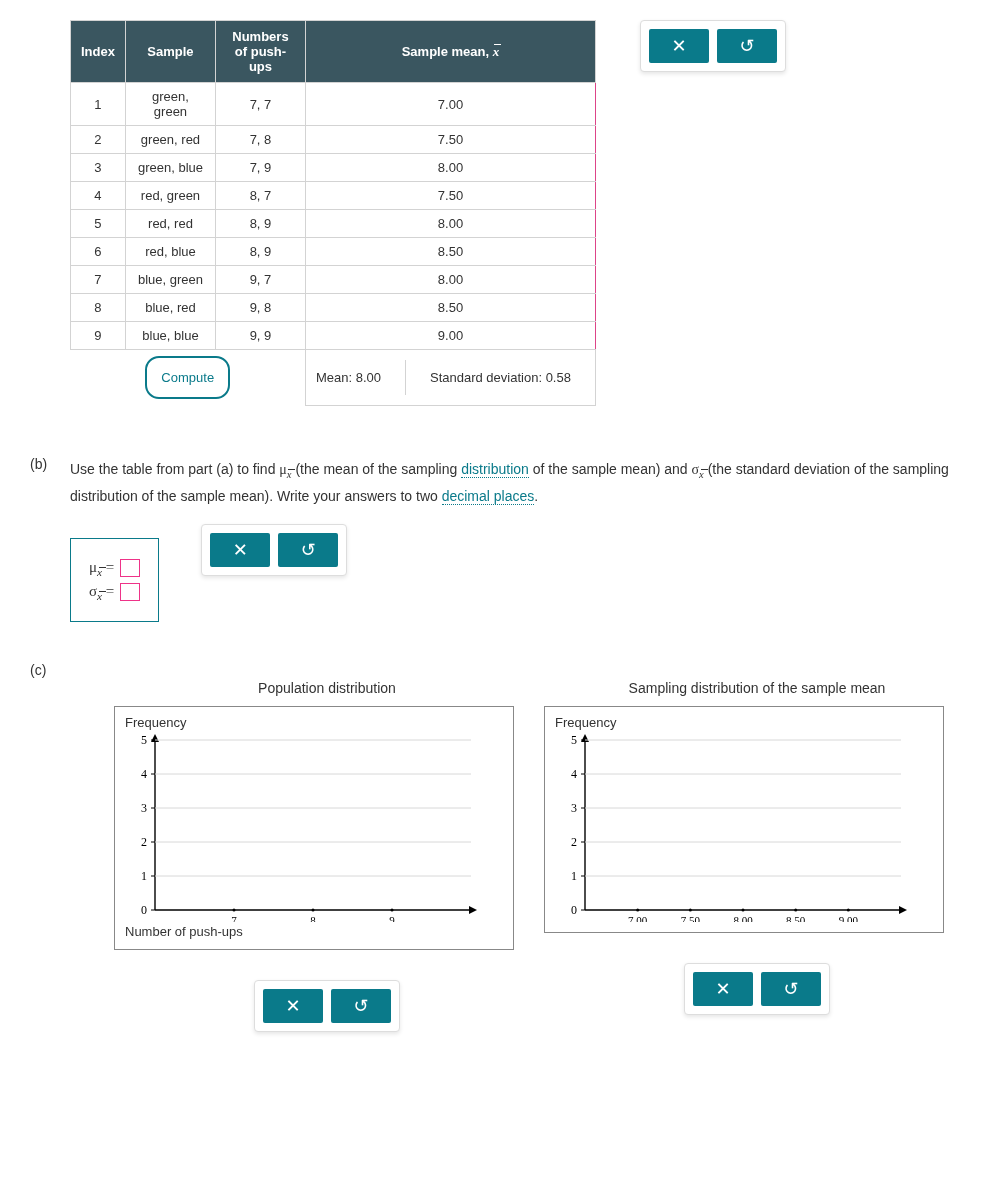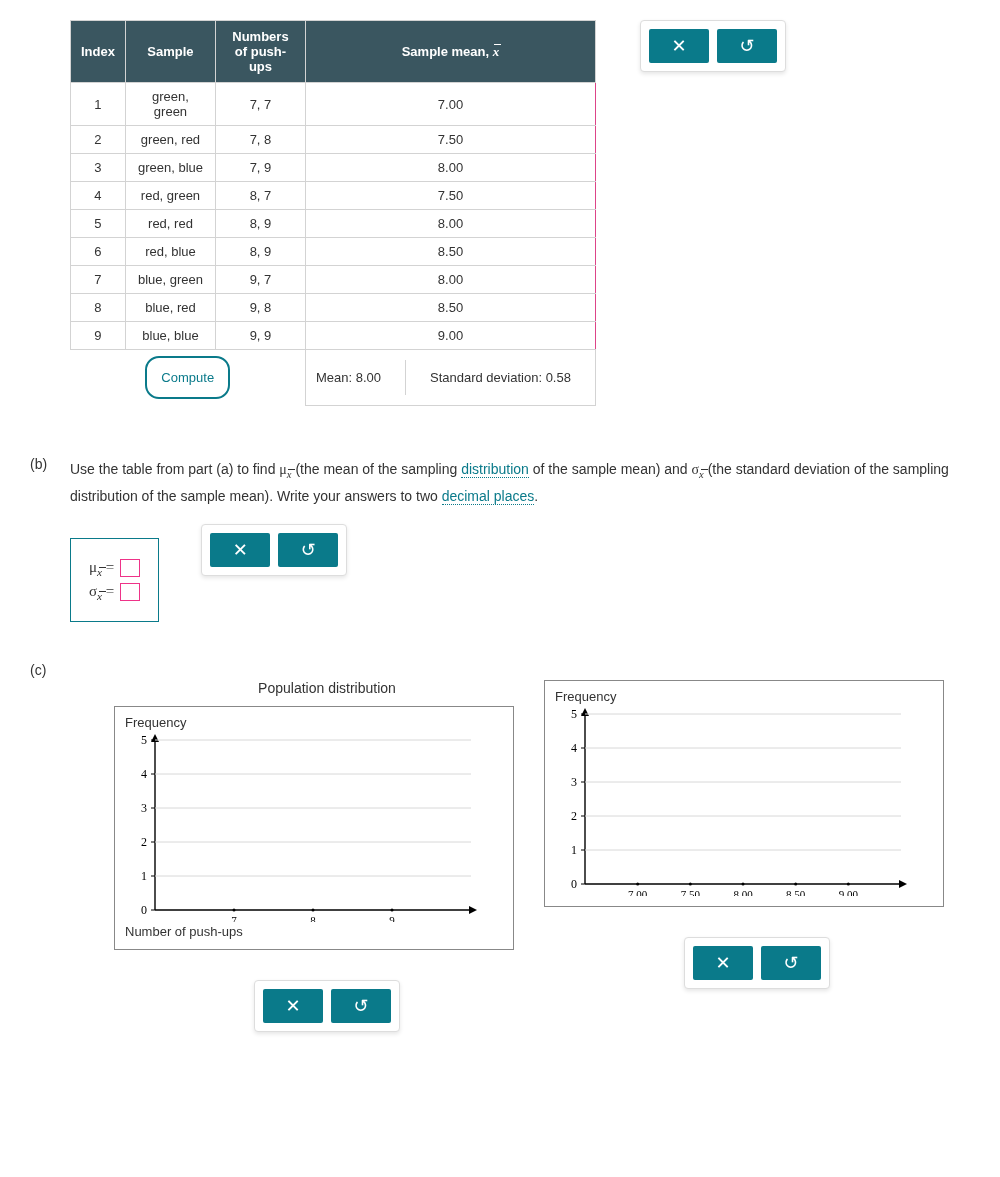--- a/index.html
+++ b/index.html
@@ -207,20 +207,21 @@
               <text x="267" y="192" text-anchor="middle" font-size="11" font-family="Times New Roman,serif">9</text>
             </svg>
             <div class="chart-xlabel-row">Number of push-ups</div>
           </div>
           <div class="chart-btns"><div class="btn-panel">
               <button class="btn-teal">✕</button>
               <button class="btn-teal">↺</button>
             </div></div>
         </div>
         <div class="chart-col">
+          <div class="chart-title">Sampling distribution of the sample mean</div>
           <div class="chart-box">
             <div class="chart-ylabel">Frequency</div>
             <svg class="chart-svg" width="360" height="190">
               <line x1="30" y1="4" x2="30" y2="178" stroke="#000" stroke-width="1.4"></line>
               <polygon points="30,2 26,10 34,10" fill="#000"></polygon>
               <line x1="30" y1="178" x2="350" y2="178" stroke="#000" stroke-width="1.4"></line>
               <polygon points="352,178 344,174 344,182" fill="#000"></polygon>
               <line x1="26" y1="178" x2="30" y2="178" stroke="#000"></line>
               <text x="22" y="182" text-anchor="end" font-size="12" font-family="Times New Roman,serif">0</text>
               <line x1="26" y1="144" x2="30" y2="144" stroke="#000"></line>

